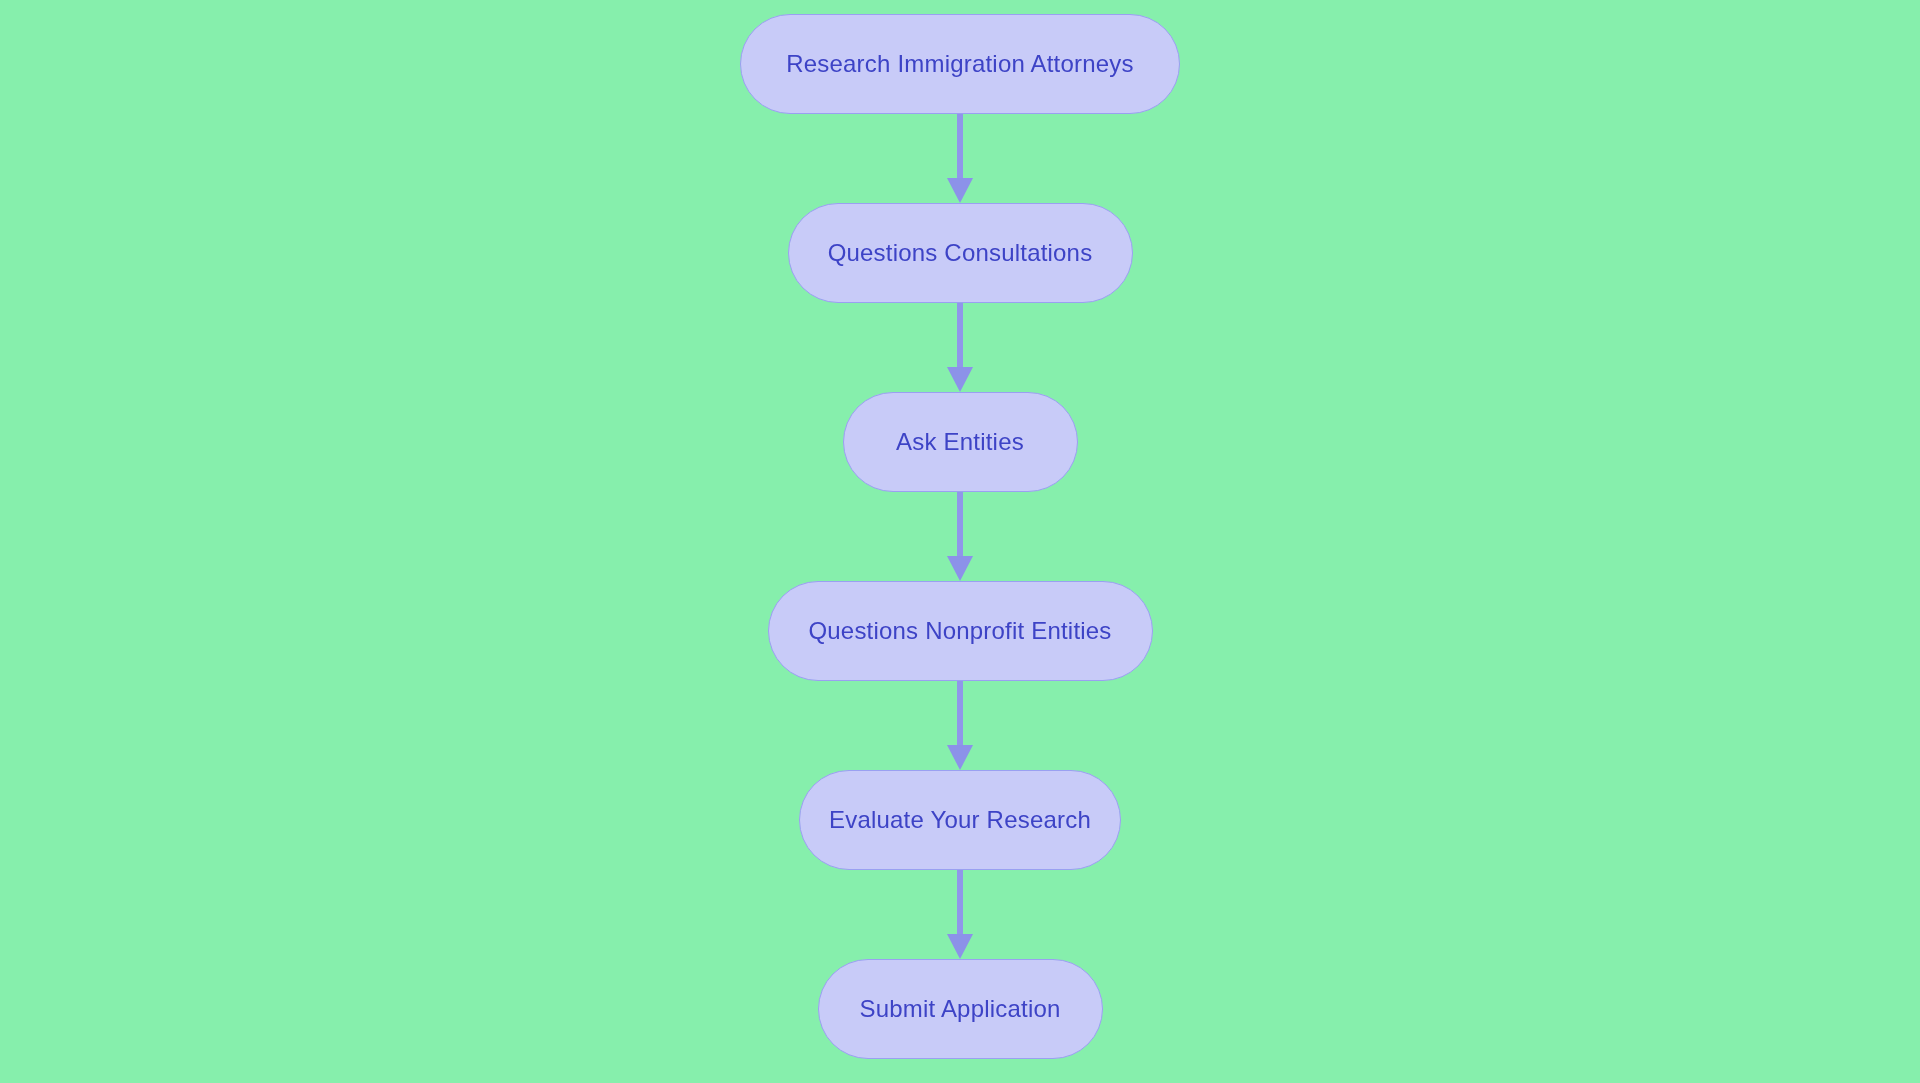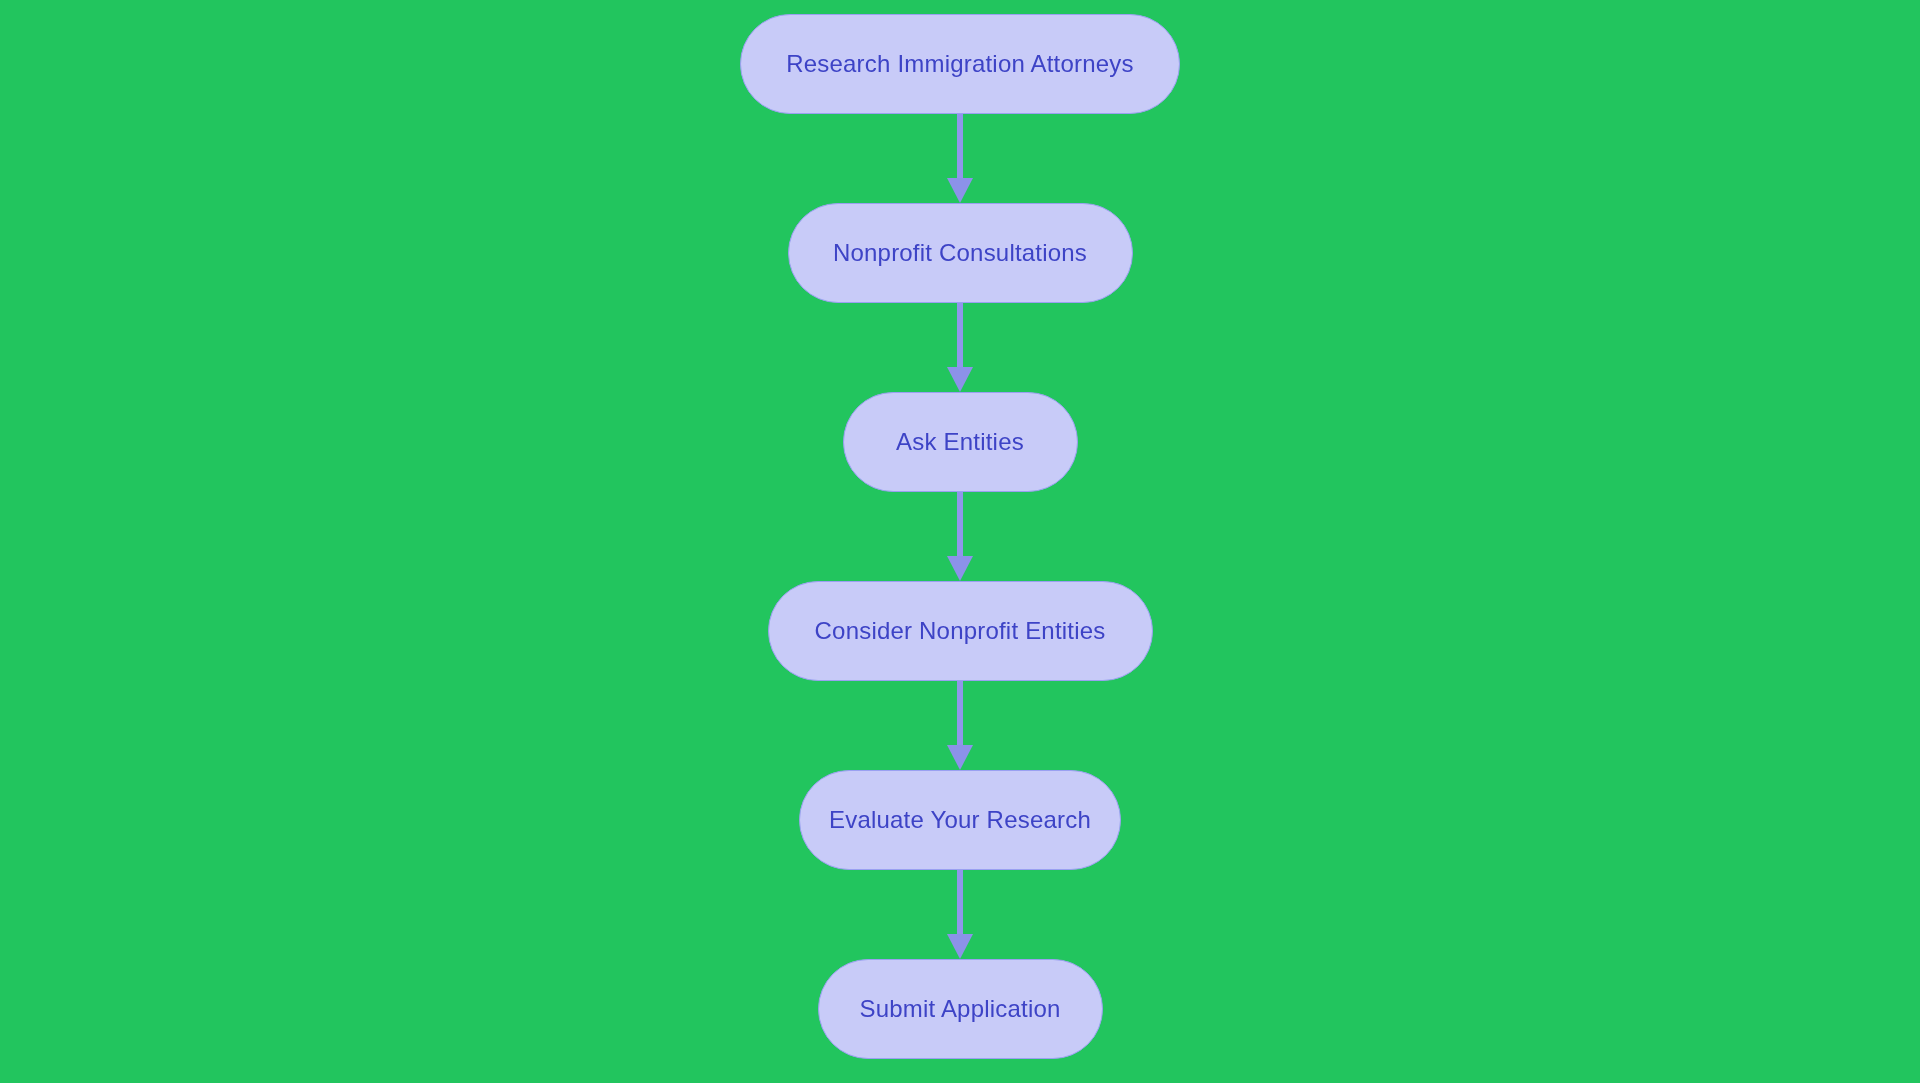--- a/index.html
+++ b/index.html
@@ -7,21 +7,21 @@
     width: 1920px;
     height: 1083px;
     background: #ffffff;
     font-family: "Liberation Sans", sans-serif;
     overflow: hidden;
   }
   .canvas {
     position: relative;
     width: 1920px;
     height: 1083px;
-    background: #22c55e;
+    background: #86efac;
   }
   .flow-column {
     position: absolute;
     left: 0;
     top: 14px;
     width: 1920px;
     display: flex;
     flex-direction: column;
     align-items: center;
   }
@@ -76,39 +76,39 @@
     <div class="flow-node n0">
       <span>Research Immigration Attorneys</span>
     </div>
 
     <div class="flow-arrow">
       <div class="shaft"></div>
       <div class="head"></div>
     </div>
 
     <div class="flow-node n1">
-      <span>Nonprofit Consultations</span>
+      <span>Questions Consultations</span>
     </div>
 
     <div class="flow-arrow">
       <div class="shaft"></div>
       <div class="head"></div>
     </div>
 
     <div class="flow-node n2">
       <span>Ask Entities</span>
     </div>
 
     <div class="flow-arrow">
       <div class="shaft"></div>
       <div class="head"></div>
     </div>
 
     <div class="flow-node n3">
-      <span>Consider Nonprofit Entities</span>
+      <span>Questions Nonprofit Entities</span>
     </div>
 
     <div class="flow-arrow">
       <div class="shaft"></div>
       <div class="head"></div>
     </div>
 
     <div class="flow-node n4">
       <span>Evaluate Your Research</span>
     </div>

